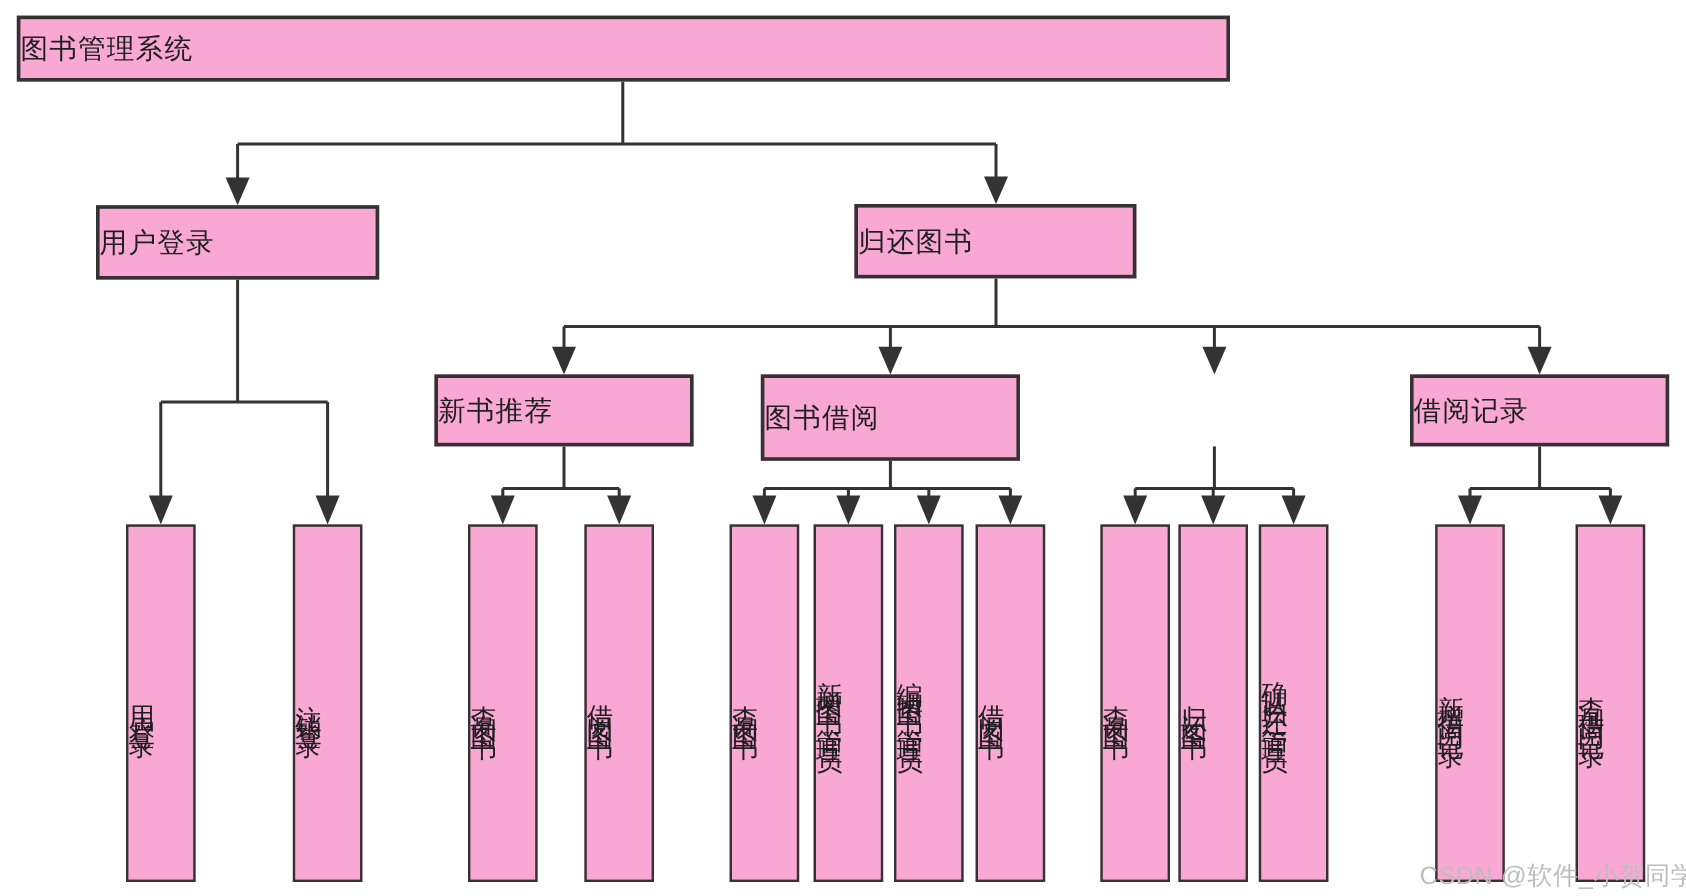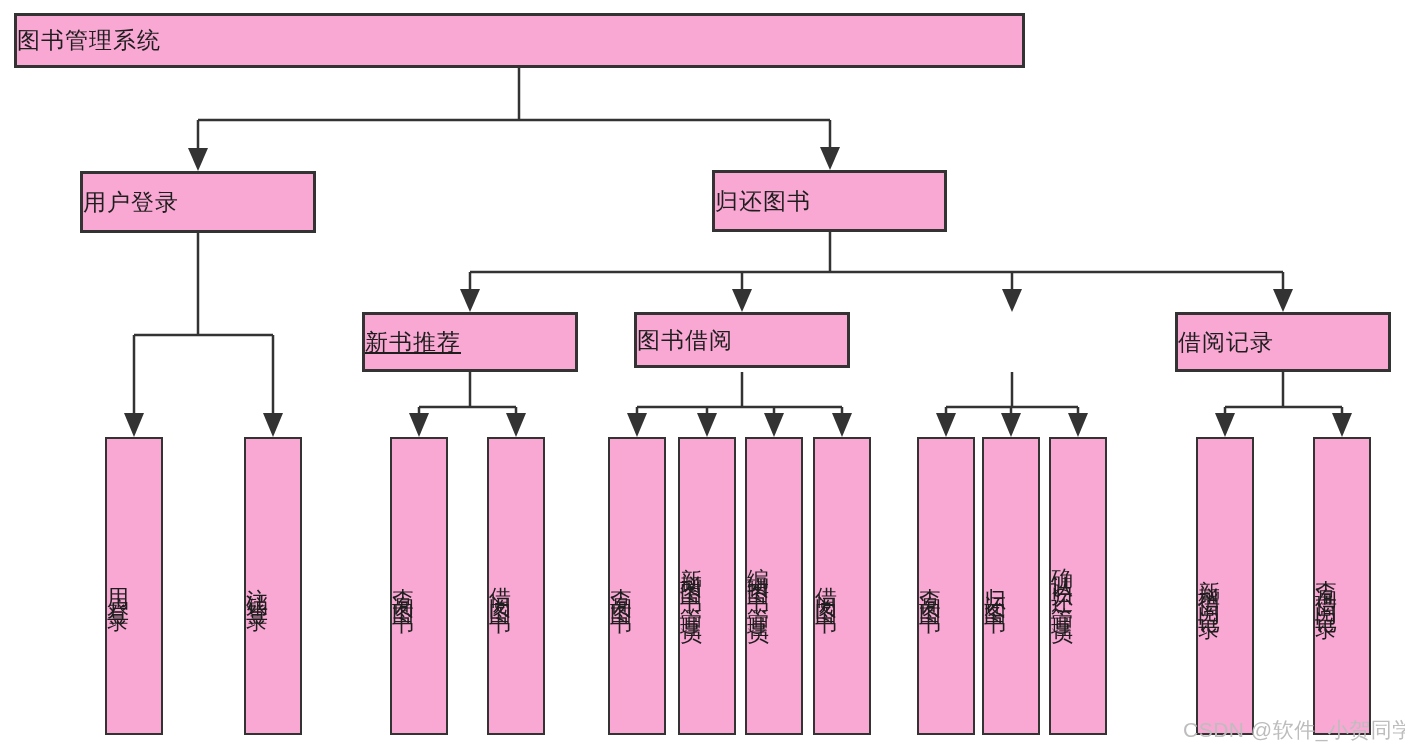--- a/index.html
+++ b/index.html
@@ -52,22 +52,22 @@
     text-orientation: mixed;
     font-size: 22px;
     letter-spacing: 8px;
     line-height: 1;
     white-space: nowrap;
   }
   
   .n-root            { left: 14px;   top: 13px;  width: 1011px; height: 55px; }
   .n-user-login      { left: 80px;   top: 171px; width: 236px;  height: 62px; }
   .n-book-mgmt       { left: 712px;  top: 170px; width: 235px;  height: 62px; }
-  .n-new-book        { left: 362px;  top: 312px; width: 216px;  height: 60px; text-decoration: underline; }
-  .n-book-borrow     { left: 634px;  top: 312px; width: 216px;  height: 56px; }
+  .n-new-book        { left: 362px;  top: 312px; width: 216px;  height: 60px; }
+  .n-book-borrow     { left: 634px;  top: 312px; width: 216px;  height: 72px; }
   .n-current-borrow  { left: 904px;  top: 312px; width: 216px;  height: 60px; }
   .n-borrow-records  { left: 1175px; top: 312px; width: 216px;  height: 60px; }
 
   .leaf { top: 437px; width: 58px; height: 298px; }
   .l-ul1 { left: 105px; }
   .l-ul2 { left: 244px; }
   .l-nb1 { left: 390px; }
   .l-nb2 { left: 487px; }
   .l-bb1 { left: 608px; }
   .l-bb2 { left: 678px; }

